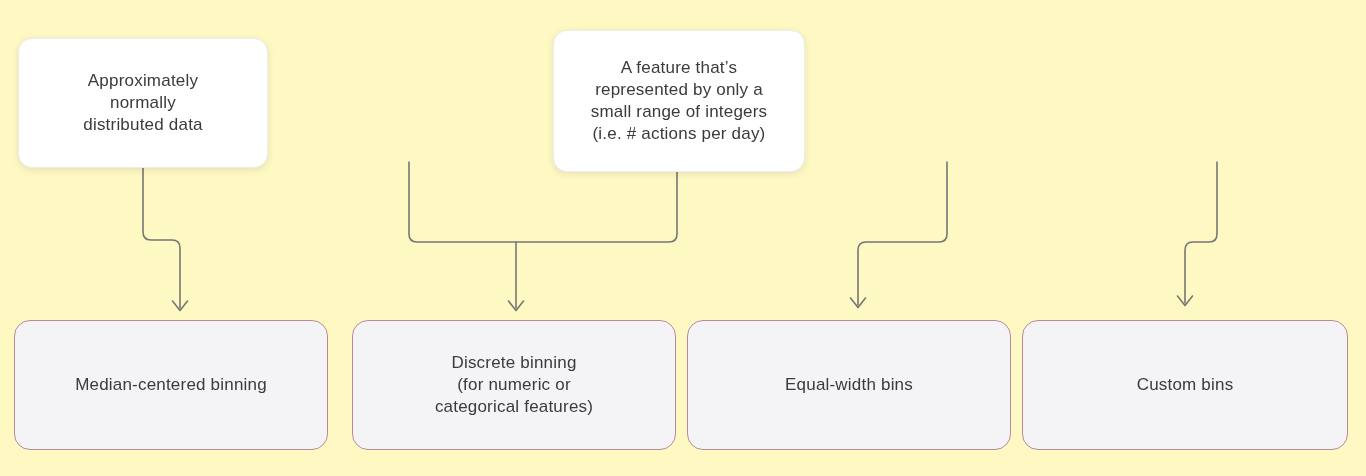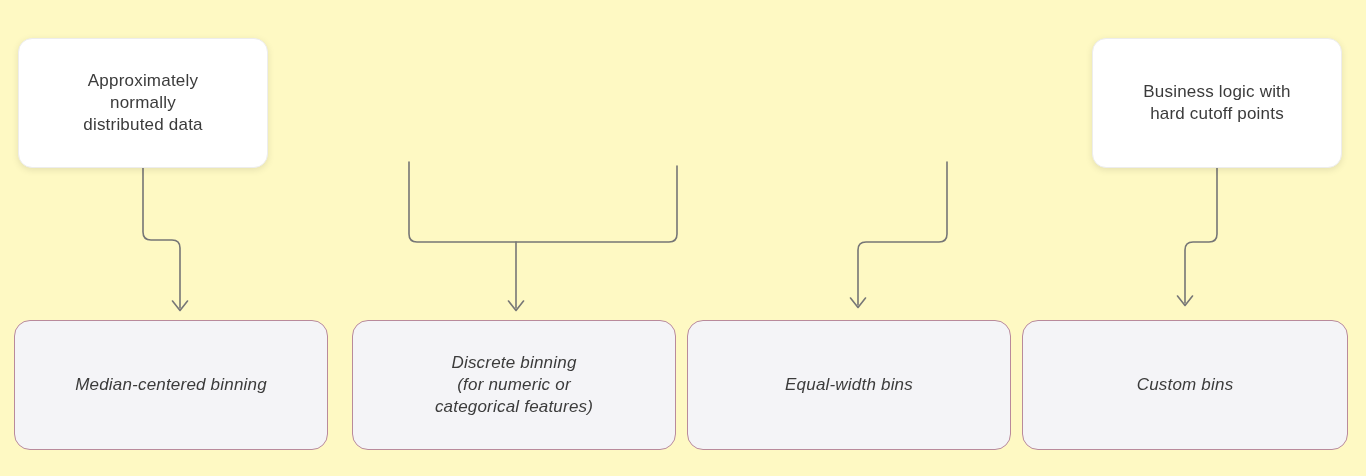--- a/index.html
+++ b/index.html
@@ -43,21 +43,20 @@
   .top-box {
     background: #ffffff;
     border: 1px solid #ededed;
     border-radius: 14px;
     box-shadow: 0 2px 7px rgba(0,0,0,0.10);
   }
   .bottom-box {
     background: #f4f4f7;
     border: 1px solid #b98a9b;
     border-radius: 16px;
-    font-style: italic;
   }
   
   .tb1 { left: 18px;   top: 38px; width: 250px; height: 130px; }
   .tb2 { left: 286px;  top: 40px; width: 253px; height: 130px; }
   .tb3 { left: 553px;  top: 30px; width: 252px; height: 142px; }
   .tb4 { left: 822px;  top: 38px; width: 250px; height: 130px; }
   .tb5 { left: 1092px; top: 38px; width: 250px; height: 130px; }
   
   .bb1 { left: 14px;   top: 320px; width: 314px; height: 130px; }
   .bb2 { left: 352px;  top: 320px; width: 324px; height: 130px; }
@@ -83,23 +82,25 @@
 
     <path class="conn" d="M1217 162 V234 Q1217 242 1209 242 H1193 Q1185 242 1185 250 V303"></path>
     <path class="conn" d="M1177.5 296 L1185 305.5 L1192.5 296"></path>
   </svg>
 
   <div class="box top-box tb1">
     <span class="label">Approximately
 normally
 distributed data</span>
   </div>
-  <div class="box top-box tb5">
-    <span class="label">Business logic with
-hard cutoff points</span>
+  <div class="box top-box tb3">
+    <span class="label">A feature that’s
+represented by only a
+small range of integers
+(i.e. # actions per day)</span>
   </div>
 
   <div class="box bottom-box bb1">
     <span class="label">Median-centered binning</span>
   </div>
   <div class="box bottom-box bb2">
     <span class="label">Discrete binning
 (for numeric or
 categorical features)</span>
   </div>

